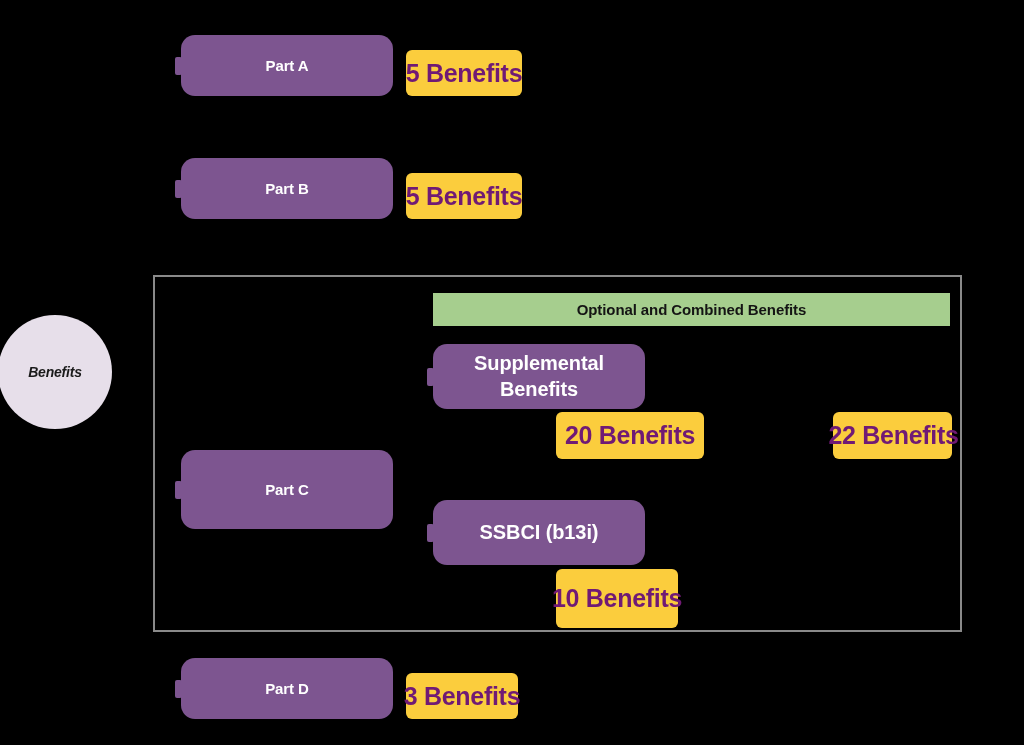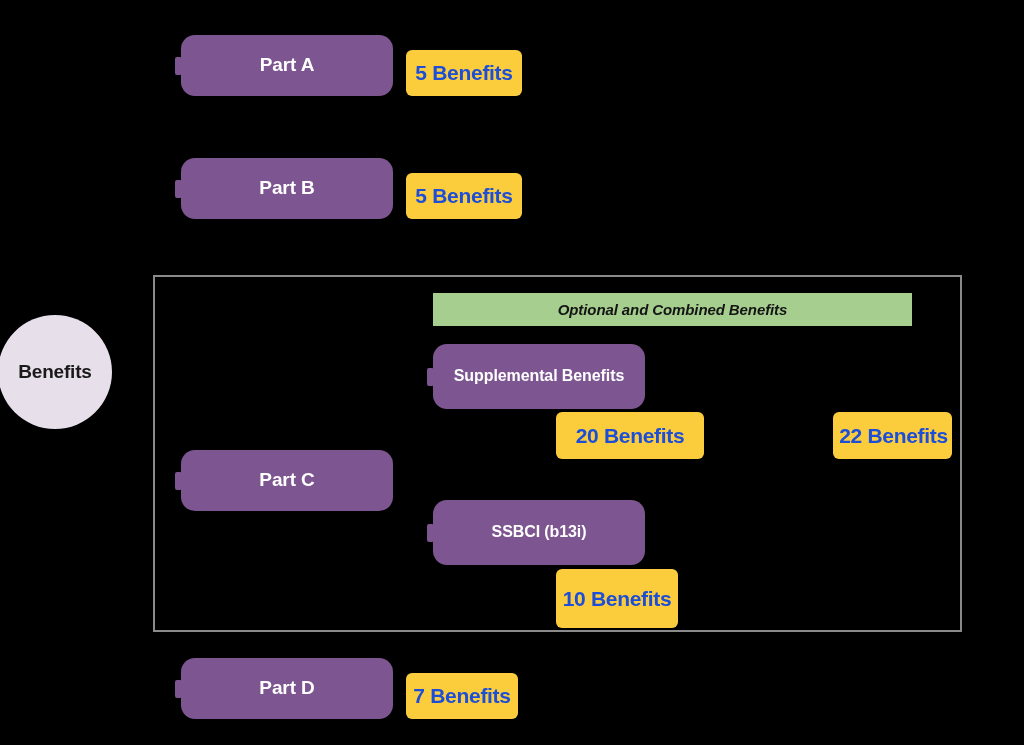--- a/index.html
+++ b/index.html
@@ -23,24 +23,25 @@
     top: 315px;
     width: 114px;
     height: 114px;
     border-radius: 50%;
     background: #E7DFEA;
     display: flex;
     align-items: center;
     justify-content: center;
   }
   .root-circle .label {
-    font-size: 19px;
+    font-size: 14px;
     font-weight: bold;
     color: #1A1A1A;
     letter-spacing: -0.2px;
+    font-style: italic;
   }
 
   
   .group-box {
     position: absolute;
     left: 153px;
     top: 275px;
     width: 809px;
     height: 357px;
     border: 2px solid #8A8A8A;
@@ -55,27 +56,27 @@
     border-radius: 14px;
     display: flex;
     align-items: center;
     justify-content: center;
     box-sizing: border-box;
     padding: 4px 10px;
   }
   .node .label {
     color: #FFFFFF;
     font-weight: bold;
-    font-size: 19px;
+    font-size: 15px;
     text-align: center;
     line-height: 1.28;
     letter-spacing: -0.1px;
   }
   .node.two-line .label {
-    font-size: 16px;
+    font-size: 20px;
   }
 
   
   .stub {
     position: absolute;
     left: -6px;
     top: 50%;
     transform: translateY(-50%);
     width: 7px;
     height: 18px;
@@ -88,55 +89,54 @@
     position: absolute;
     background: #FBCD3D;
     border-radius: 6px;
     display: flex;
     align-items: center;
     justify-content: center;
     box-sizing: border-box;
     padding: 2px 10px;
   }
   .badge .label {
-    color: #1d4ed8;
-    font-weight: bold;
-    font-size: 21px;
+    color: #701a75;
+    font-weight: bold;
+    font-size: 25px;
     white-space: nowrap;
     letter-spacing: -0.3px;
   }
 
   
   .green-bar {
     position: absolute;
     left: 433px;
     top: 293px;
-    width: 479px;
+    width: 517px;
     height: 33px;
     background: #A6CE8E;
     display: flex;
     align-items: center;
     justify-content: center;
-    font-style: italic;
   }
   .green-bar .label {
     color: #141414;
     font-weight: bold;
     font-size: 15px;
     letter-spacing: -0.1px;
   }
 
   
   #node-part-a       { left: 181px; top: 35px;  width: 212px; height: 61px; }
   #badge-part-a      { left: 406px; top: 50px;  width: 116px; height: 46px; }
 
   #node-part-b       { left: 181px; top: 158px; width: 212px; height: 61px; }
   #badge-part-b      { left: 406px; top: 173px; width: 116px; height: 46px; }
 
-  #node-part-c       { left: 181px; top: 450px; width: 212px; height: 61px; }
+  #node-part-c       { left: 181px; top: 450px; width: 212px; height: 79px; }
 
   #node-supplemental { left: 433px; top: 344px; width: 212px; height: 65px; }
   #badge-supplemental{ left: 556px; top: 412px; width: 148px; height: 47px; }
 
   #node-enhanced     { left: 703px; top: 344px; width: 212px; height: 65px; }
   #badge-enhanced    { left: 833px; top: 412px; width: 119px; height: 47px; padding-left: 12px; }
 
   #node-ssbci        { left: 433px; top: 500px; width: 212px; height: 65px; }
   #badge-ssbci       { left: 556px; top: 569px; width: 122px; height: 59px; }
 
@@ -197,16 +197,16 @@
   </div>
   <div class="badge" id="badge-ssbci">
     <span class="label">10 Benefits</span>
   </div>
 
   <div class="node" id="node-part-d">
     <span class="stub"></span>
     <span class="label">Part D</span>
   </div>
   <div class="badge" id="badge-part-d">
-    <span class="label">7 Benefits</span>
+    <span class="label">3 Benefits</span>
   </div>
 
 </div>
 
 </body></html>

